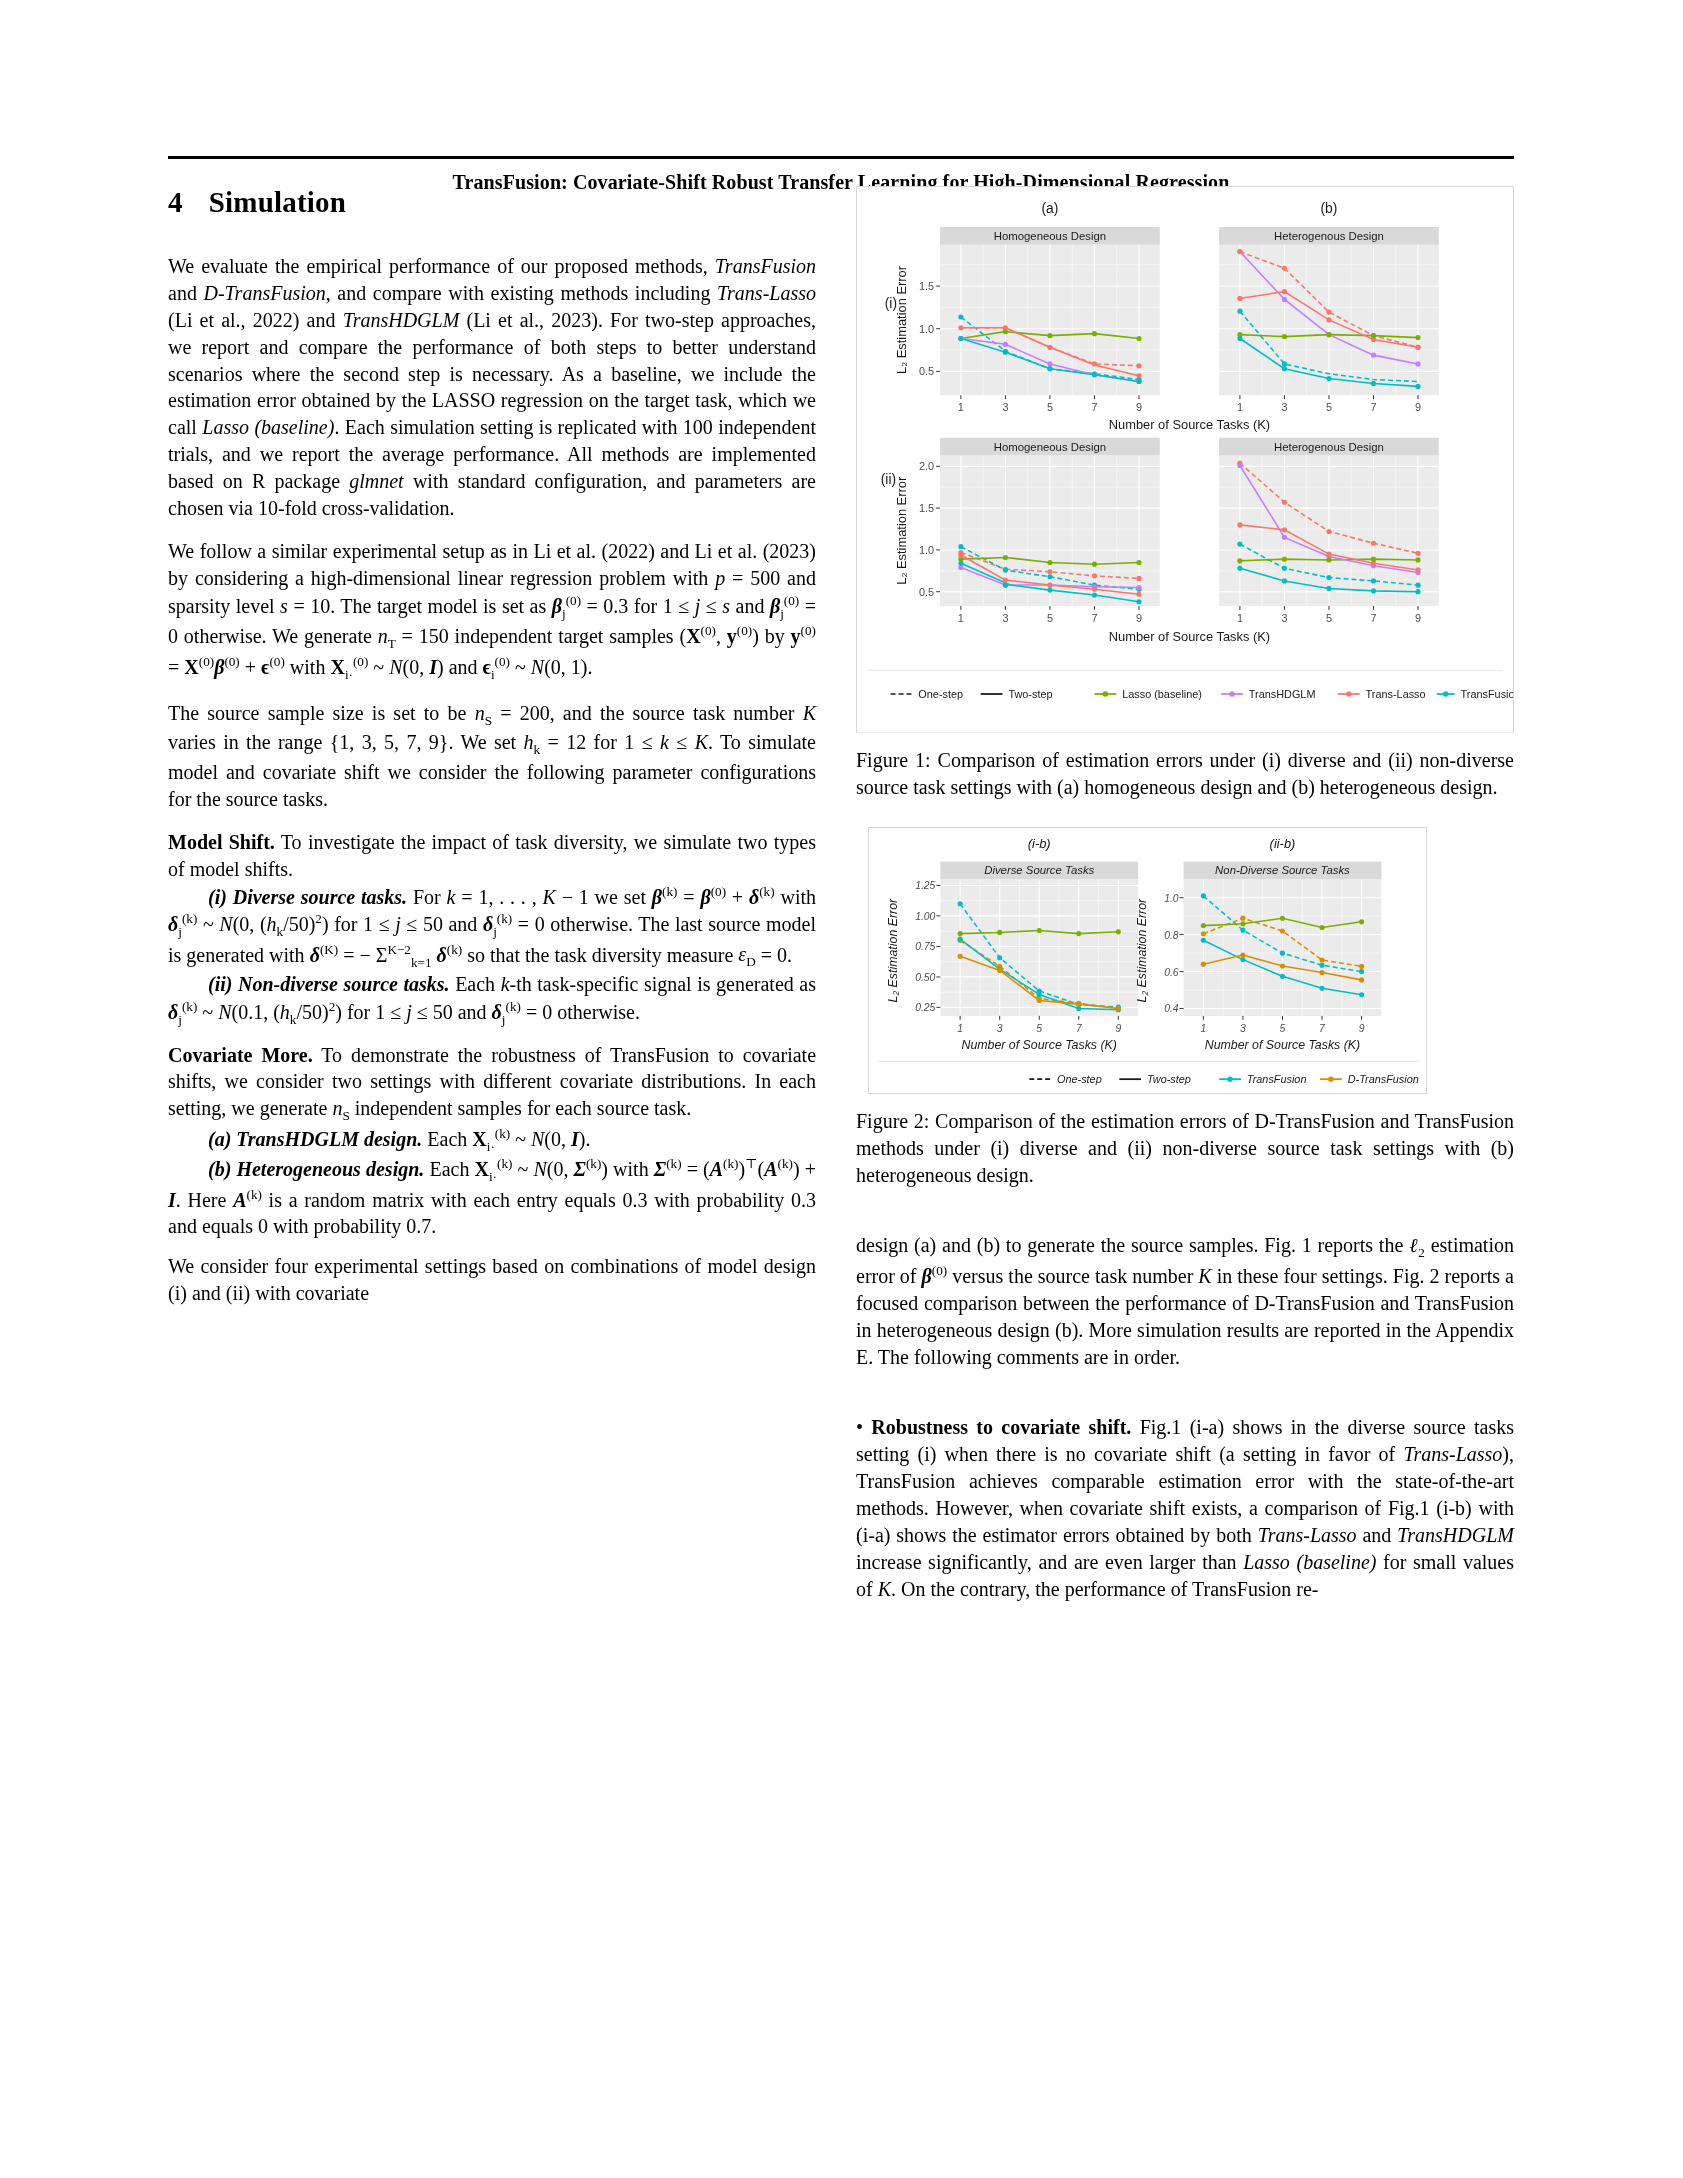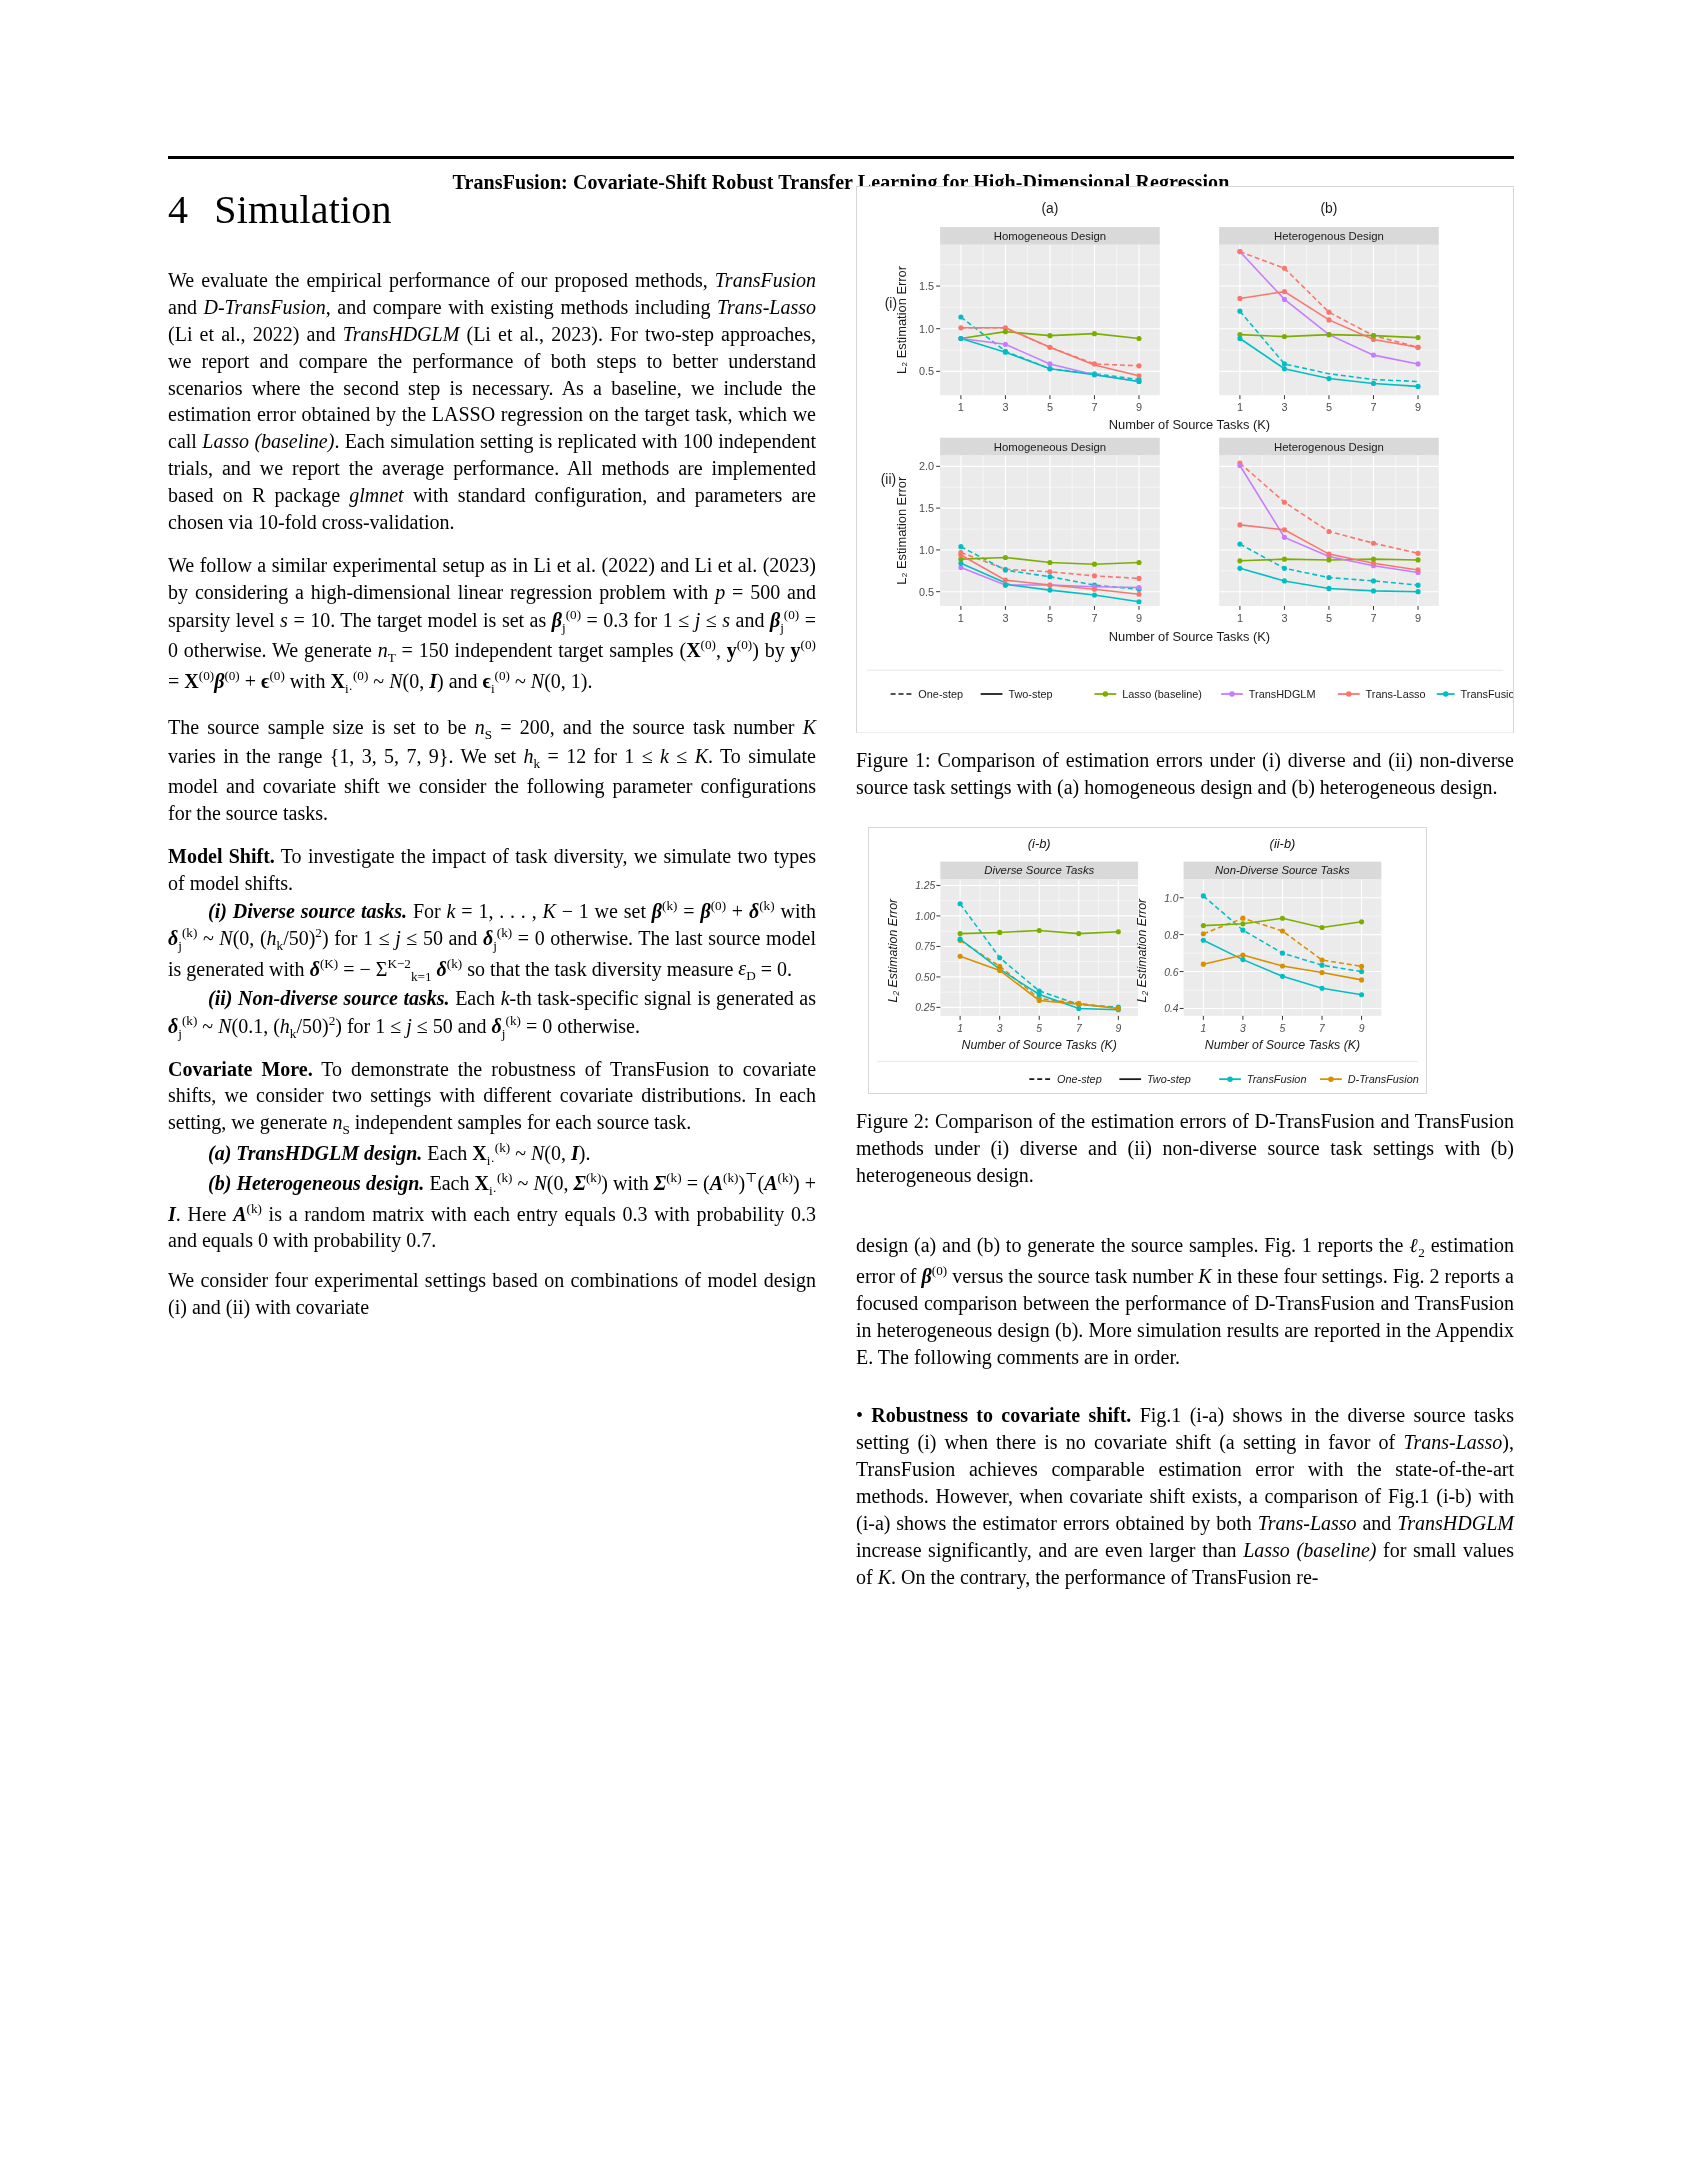--- a/index.html
+++ b/index.html
@@ -23,21 +23,21 @@
   .rule {
     position:absolute; left:168px; top:156px; width:1346px; height:3px;
     background:#000;
   }
 
   
   .col-left  { position:absolute; left:168px;  top:186px; width:648px; }
   .col-right { position:absolute; left:856px;  top:186px; width:658px; }
 
   h2.section {
-    font-size:40px; font-weight:normal; margin:0 0 34px 0; letter-spacing:0.2px;
+    font-size:29px; font-weight:bold; margin:0 0 34px 0; letter-spacing:0.2px;
   }
   h2.section .num { margin-right:26px; }
 
   p.body {
     font-size:20px; line-height:1.345;
     text-align:justify; text-justify:inter-word;
     margin:0 0 16.3px 0;
     hyphens:auto;
   }
   p.tight { margin-bottom:13px; }
@@ -752,21 +752,21 @@
     <p class="body" style="margin-top:44px;">
       design (a) and (b) to generate the source samples.
       Fig. 1 reports the <span class="mathit">ℓ</span><sub class="s">2</sub> estimation error of <span class="bold-math">β</span><sup class="s">(0)</sup> versus the
       source task number <span class="mathit">K</span> in these four settings. Fig. 2 reports
       a focused comparison between the performance
       of D-TransFusion and TransFusion in heterogeneous
       design (b). More simulation results are reported in
       the Appendix E. The following comments are in order.
     </p>
 
-    <p class="body bullet" style="margin-top:32px;">
+    <p class="body bullet" style="margin-top:44px;">
       • <span class="bf">Robustness to covariate shift.</span>
       Fig.1 (i-a) shows in
       the diverse source tasks setting (i) when there is no covariate
       shift (a setting in favor of <span class="it">Trans-Lasso</span>), TransFusion
       achieves comparable estimation error with the
       state-of-the-art methods. However, when covariate
       shift exists, a comparison of Fig.1 (i-b) with (i-a)
       shows the estimator errors obtained by both <span class="it">Trans-Lasso</span>
       and <span class="it">TransHDGLM</span> increase significantly, and are
       even larger than <span class="it">Lasso (baseline)</span> for small values of <span class="mathit">K</span>.

